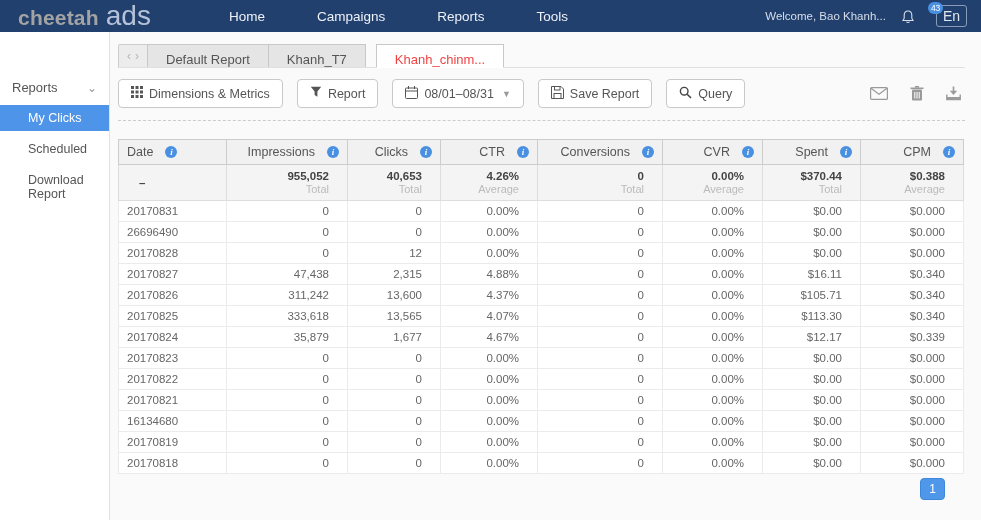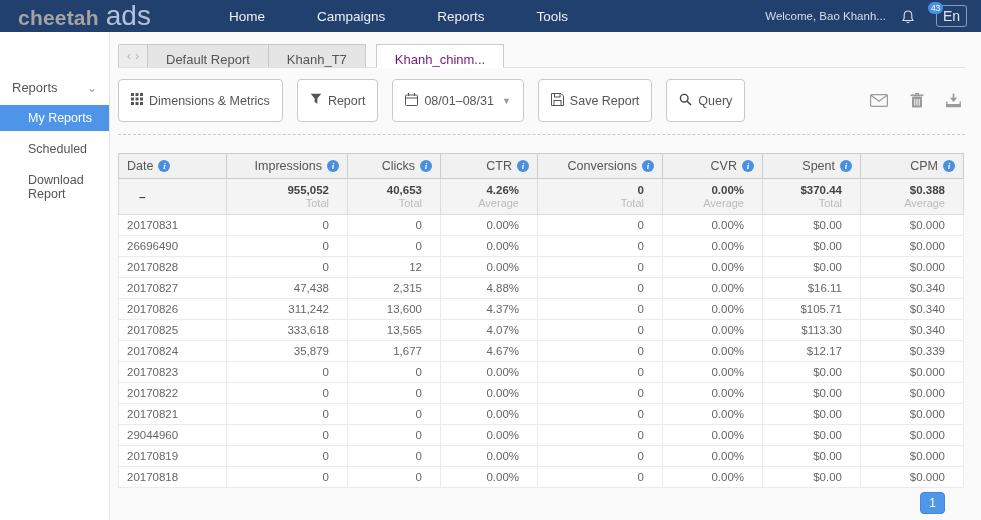--- a/index.html
+++ b/index.html
@@ -30,40 +30,40 @@
   .sidebar-item.active { background:#4e94e8; color:#fff; }
 
   .main { flex:1; position:relative; padding:12px 16px 0 8px; background:#fafafa; }
 
   
   .tabs-bar { display:flex; align-items:flex-end; height:24px; border-bottom:1px solid #e0e0e0; }
   .tab-arrows { display:flex; align-items:center; justify-content:center; gap:4px; width:30px; height:23px;
                 background:#ececec; border:1px solid #ccc; border-bottom:none; border-radius:2px 2px 0 0; color:#b5b5b5; font-size:12px; cursor:pointer; }
   .tab { height:23px; line-height:22px; padding:4px 18px; background:#e5e5e5; border:1px solid #c8c8c8; border-bottom:none;
          font-size:13px; color:#555; cursor:pointer; margin-left:-1px; }
-  .tab.active { background:#fff; margin-left:10px; margin-bottom:-1px; height:24px; border-bottom:1px solid #fff; color:#701a75; }
+  .tab.active { background:#fff; margin-left:10px; margin-bottom:-1px; height:24px; border-bottom:1px solid #fff; color:#ef4444; }
 
   
   .toolbar { display:flex; align-items:center; margin-top:11px; }
-  .btn { display:inline-flex; align-items:center; gap:6px; height:43px; padding:0 12px; background:#fff;
+  .btn { display:inline-flex; align-items:center; gap:6px; height:29px; padding:0 12px; background:#fff;
          border:1px solid #c9c9c9; border-radius:4px; font-size:12.5px; color:#555; cursor:pointer; margin-right:14px; }
   .btn svg { flex:none; }
   .small-chev { color:#999; font-size:9px; margin-left:2px; }
   .tool-icons { margin-left:auto; display:flex; align-items:center; gap:22px; padding-right:4px; }
   .tool-icons .ticon { cursor:pointer; display:inline-flex; }
 
   .dashed-sep { border-top:1px dashed #ccc; margin-top:12px; }
 
   
   .table-wrap { position:relative; margin-top:18px; }
   table { border-collapse:collapse; table-layout:fixed; width:845px; background:#fff; border:1px solid #d8d8d8; }
   thead th { height:25px; background:#f1f1f1; border:1px solid #ccc; font-weight:400; font-size:12.5px; color:#555;
              text-align:right; padding:0 8px; white-space:nowrap; }
   thead th.c0 { text-align:left; }
-  .th-inner { display:inline-flex; align-items:center; gap:5px; }
+  .th-inner { display:inline-flex; align-items:center; gap:12px; }
   .info-icon { width:12px; height:12px; background:#4a90e2; border-radius:50%; color:#fff; font-size:9px; line-height:12px;
                text-align:center; font-family:"Liberation Serif", serif; font-style:italic; font-weight:700; cursor:pointer; display:inline-block; }
   tr.summary td { height:36px; background:#f4f4f4; border:1px solid #ddd; text-align:right; padding:3px 18px 3px 8px; vertical-align:middle; }
   tr.summary td.c0 { text-align:left; padding-left:20px; color:#555; }
   .sum-val { font-size:11.5px; font-weight:700; color:#444; line-height:14px; }
   .sum-sub { font-size:11px; color:#bbb; line-height:13px; }
   tbody td { height:21px; border:1px solid #ebebeb; font-size:11.5px; color:#666; text-align:right; padding:0 18px 0 8px; }
   tbody td.c0 { text-align:left; padding-left:8px; }
 
   
@@ -96,21 +96,21 @@
     <span class="lang">En</span>
   </div>
 </header>
 
 <div class="body-row">
   <aside class="sidebar">
     <div class="sidebar-section">
       <span>Reports</span>
       <span class="chev">⌄</span>
     </div>
-    <div class="sidebar-item active">My Reports</div>
+    <div class="sidebar-item active">My Clicks</div>
     <div class="sidebar-item">Scheduled</div>
     <div class="sidebar-item">Download Report</div>
   </aside>
 
   <main class="main">
     <div class="tabs-bar">
       <div class="tab-arrows">
         <span>‹</span>
         <span>›</span>
       </div>
@@ -371,21 +371,21 @@
               <td class="c0">20170821</td>
               <td class="c1">0</td>
               <td class="c2">0</td>
               <td class="c3">0.00%</td>
               <td class="c4">0</td>
               <td class="c5">0.00%</td>
               <td class="c6">$0.00</td>
               <td class="c7">$0.000</td>
             </tr>
             <tr>
-              <td class="c0">29044960</td>
+              <td class="c0">16134680</td>
               <td class="c1">0</td>
               <td class="c2">0</td>
               <td class="c3">0.00%</td>
               <td class="c4">0</td>
               <td class="c5">0.00%</td>
               <td class="c6">$0.00</td>
               <td class="c7">$0.000</td>
             </tr>
             <tr>
               <td class="c0">20170819</td>

